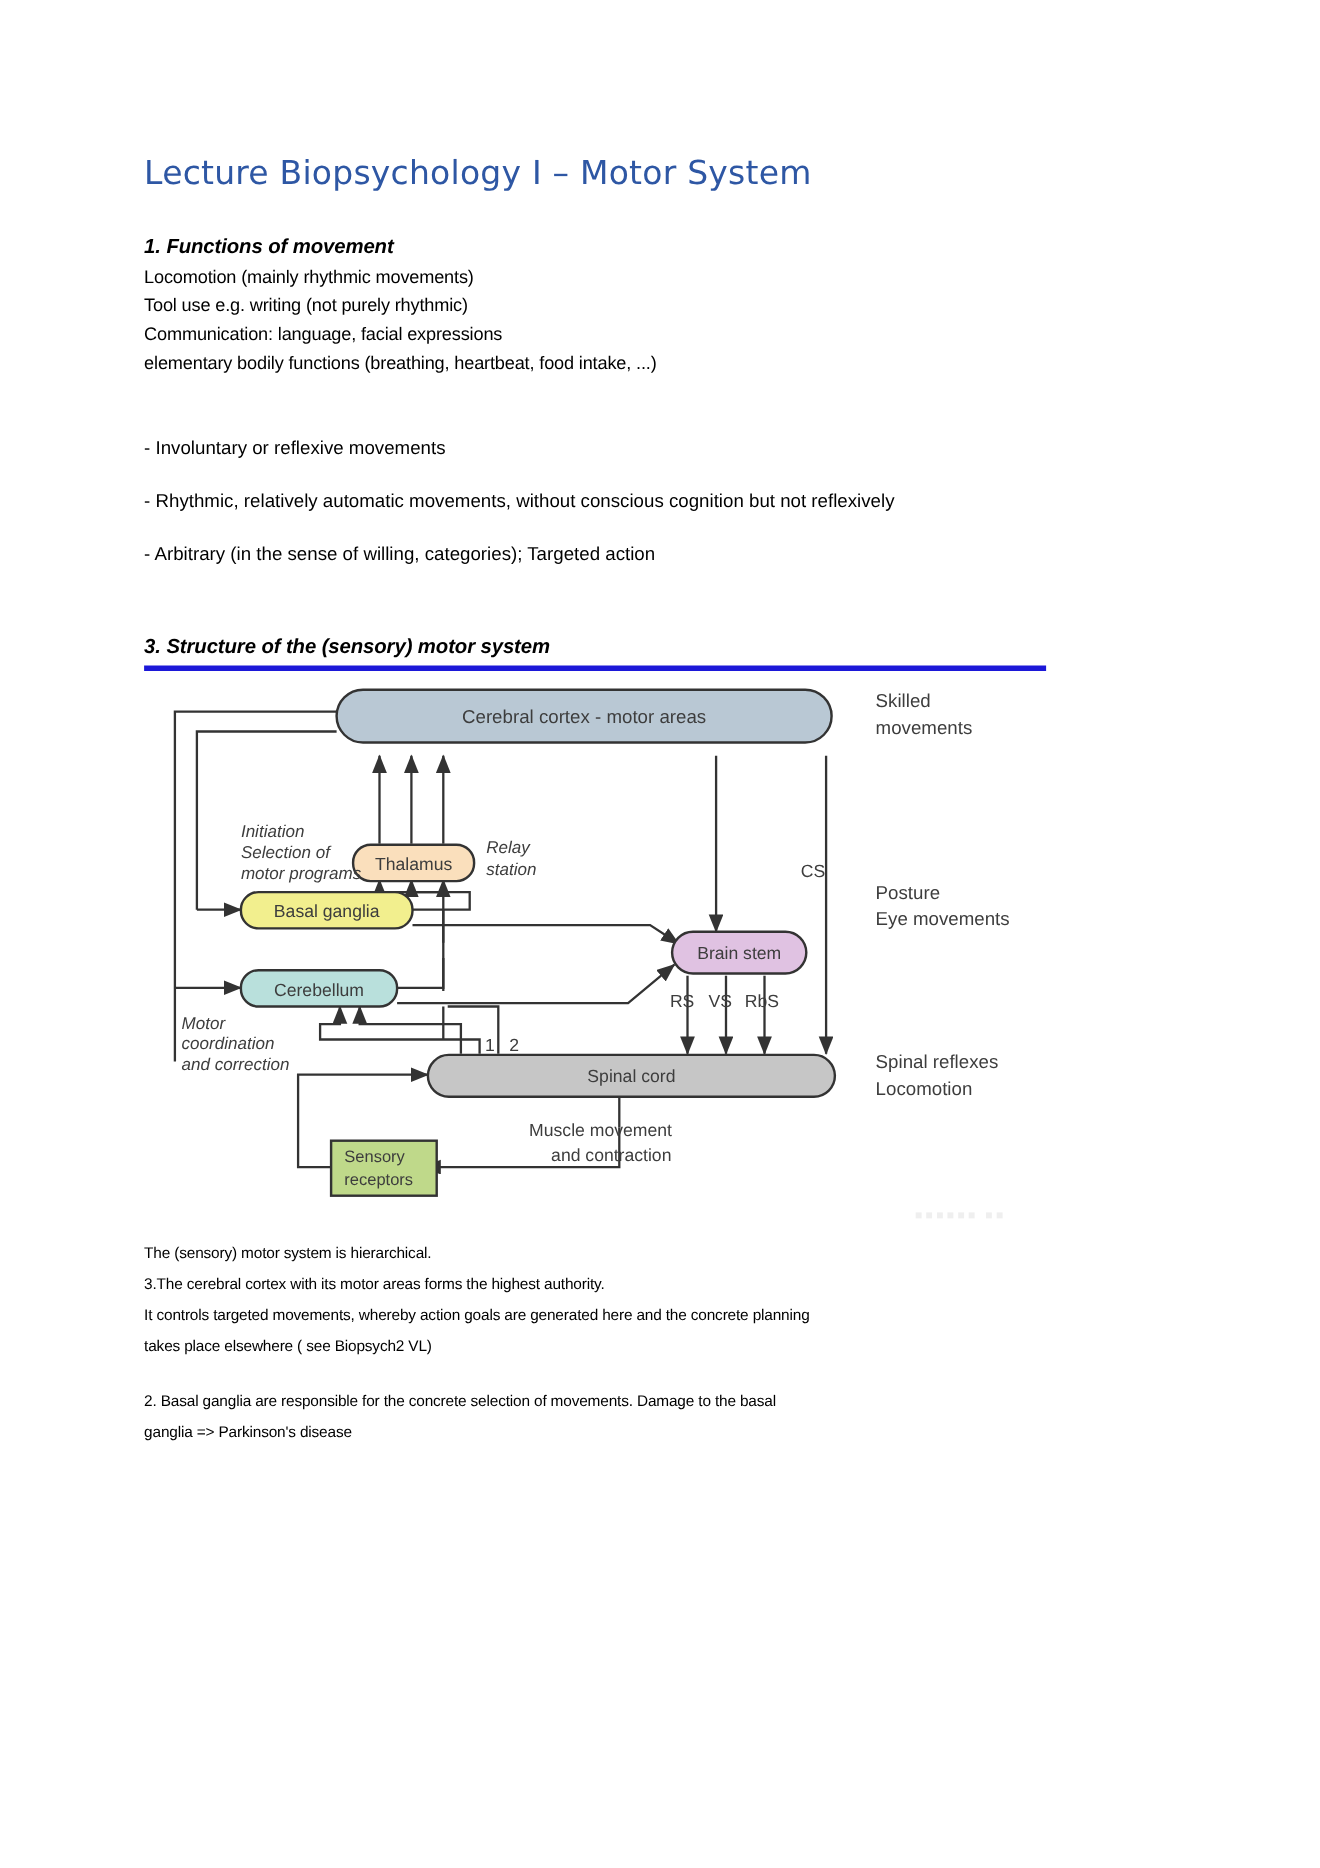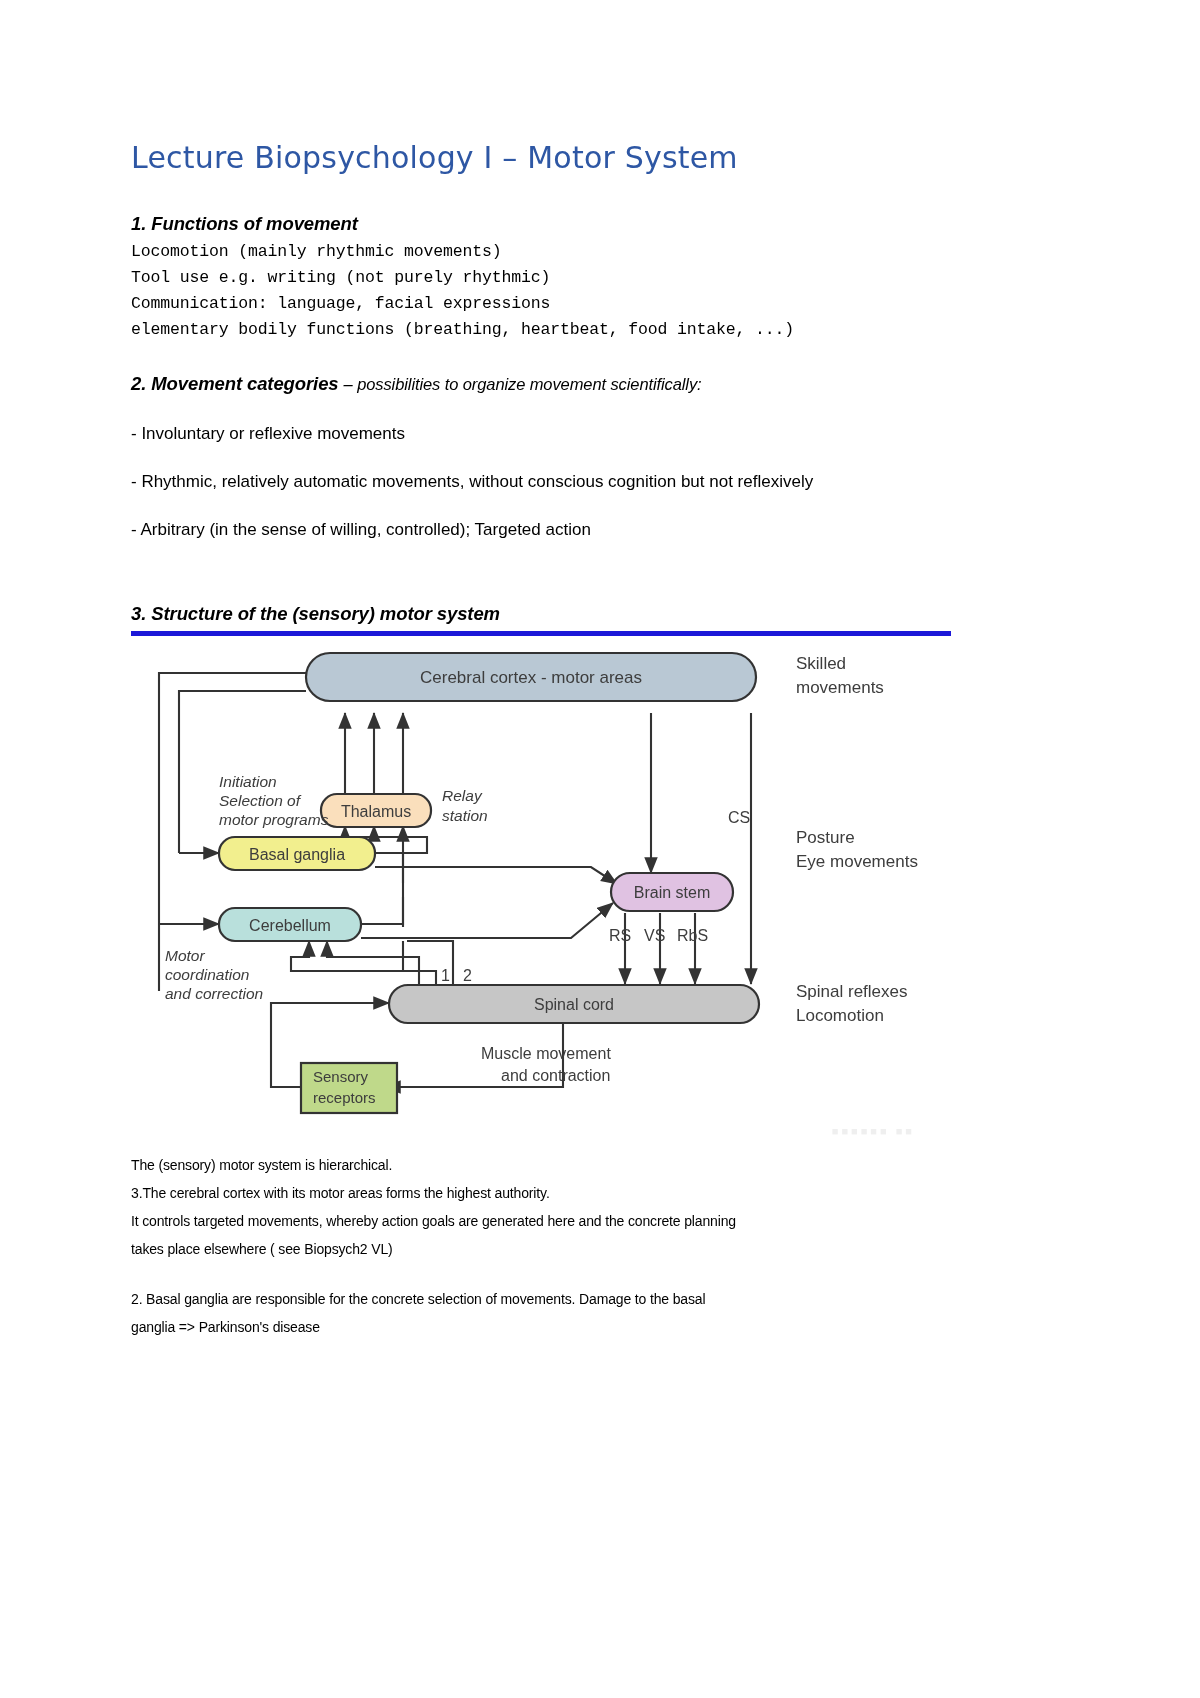--- a/index.html
+++ b/index.html
@@ -45,21 +45,20 @@
     font-style: italic;
   }
   .h-sec .sub {
     font-weight: normal;
     font-size: 16.5px;
   }
   .line {
     font-size: 16.5px;
     line-height: 26px;
     letter-spacing: -0.15px;
-    font-family: Liberation Mono, monospace;
   }
   .gap-sm { height: 22px; }
   .gap-md { height: 30px; }
   .gap-xl { height: 60px; }
   .bullet { font-size: 17px; line-height: 26px; }
   strong { font-weight: normal; }
 
   
   .figure {
     position: relative;
@@ -104,31 +103,27 @@
     <h1 class="doc-title">Lecture Biopsychology I – Motor System</h1>
 
     <div class="h-sec">1. Functions of movement</div>
     <div class="line">Locomotion (mainly rhythmic movements)</div>
     <div class="line">Tool use e.g. writing (not purely rhythmic)</div>
     <div class="line">Communication: language, facial expressions</div>
     <div class="line">elementary bodily functions (breathing, heartbeat, food intake, ...)</div>
 
     <div class="gap-md"></div>
 
-    <div class="h-sec">
-      <span>2. Movement categories</span>
-      <span class="sub">– possibilities to organize movement scientifically:</span>
-    </div>
 
     <div class="gap-sm"></div>
     <div class="bullet">- Involuntary or reflexive movements</div>
     <div class="gap-sm"></div>
     <div class="bullet">- Rhythmic, relatively automatic movements, without conscious cognition but not reflexively</div>
     <div class="gap-sm"></div>
-    <div class="bullet">- Arbitrary (in the sense of willing, controlled); Targeted action</div>
+    <div class="bullet">- Arbitrary (in the sense of willing, categories); Targeted action</div>
 
     <div class="gap-xl"></div>
 
     <div class="h-sec">3. Structure of the (sensory) motor system</div>
 
     <div class="figure">
       <div class="rule-blue"></div>
 
       <svg class="diagram" width="824" height="510" viewBox="0 0 824 510">
         <defs>

